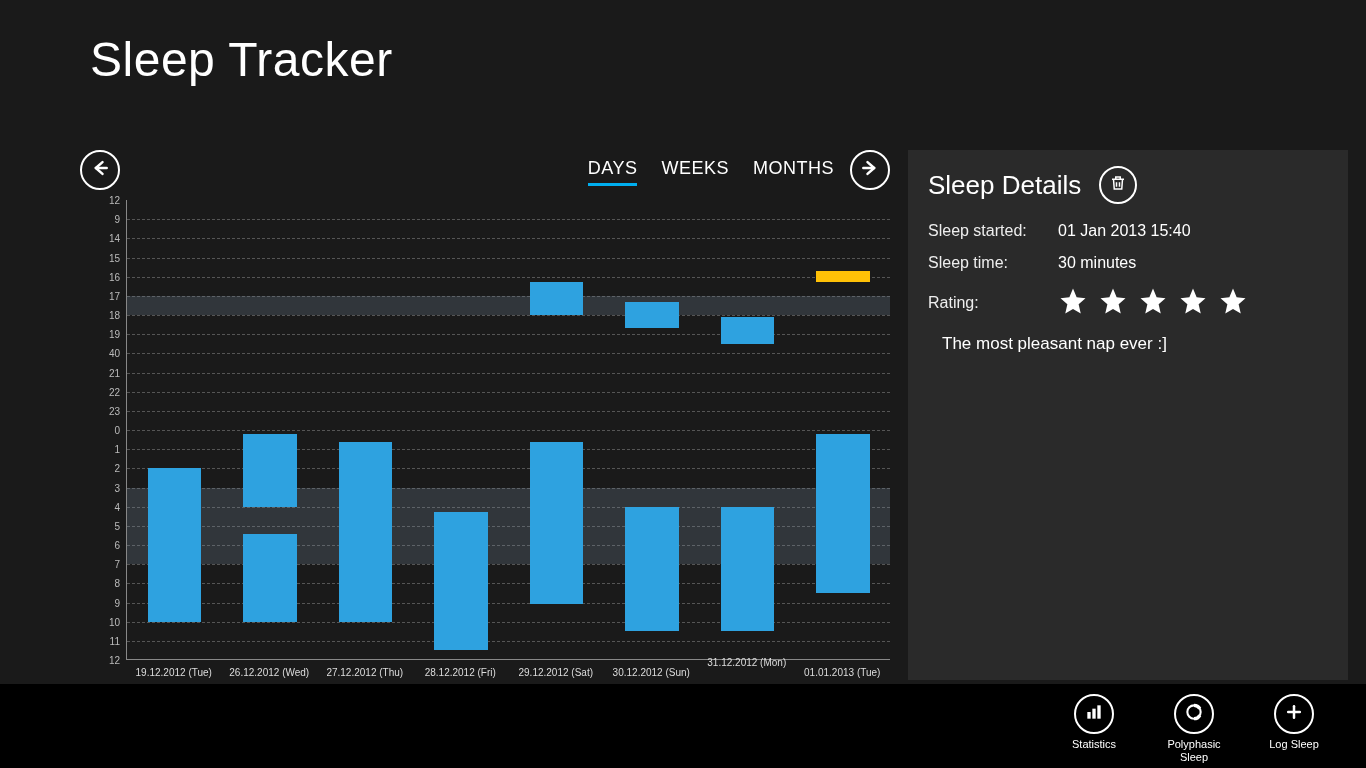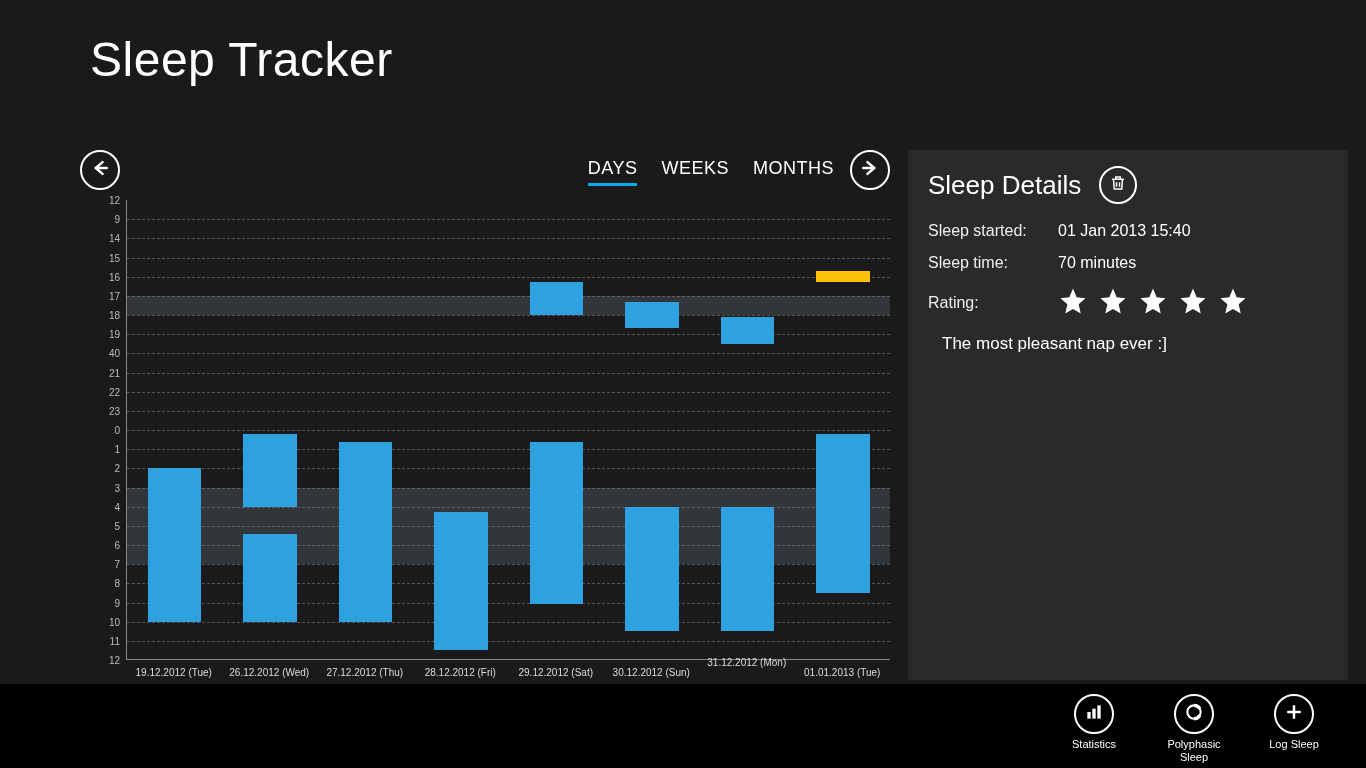--- a/index.html
+++ b/index.html
@@ -312,21 +312,21 @@
       </span>
     </div>
   </div>
 
   <div class="details-row">
     <div class="label">Sleep started:</div>
     <div class="value">01 Jan 2013 15:40</div>
   </div>
   <div class="details-row">
     <div class="label">Sleep time:</div>
-    <div class="value">70 minutes</div>
+    <div class="value">30 minutes</div>
   </div>
   <div class="details-row" style="align-items:center;">
     <div class="label">Rating:</div>
     <div class="value stars" id="stars">
         <span class="star"><svg viewBox="0 0 24 24">
             <path d="M12 2l2.9 6.9L22 9.8l-5.5 4.8L18.2 22 12 18.3 5.8 22l1.7-7.4L2 9.8l7.1-.9L12 2z"></path>
           </svg></span>
         <span class="star"><svg viewBox="0 0 24 24">
             <path d="M12 2l2.9 6.9L22 9.8l-5.5 4.8L18.2 22 12 18.3 5.8 22l1.7-7.4L2 9.8l7.1-.9L12 2z"></path>
           </svg></span>

